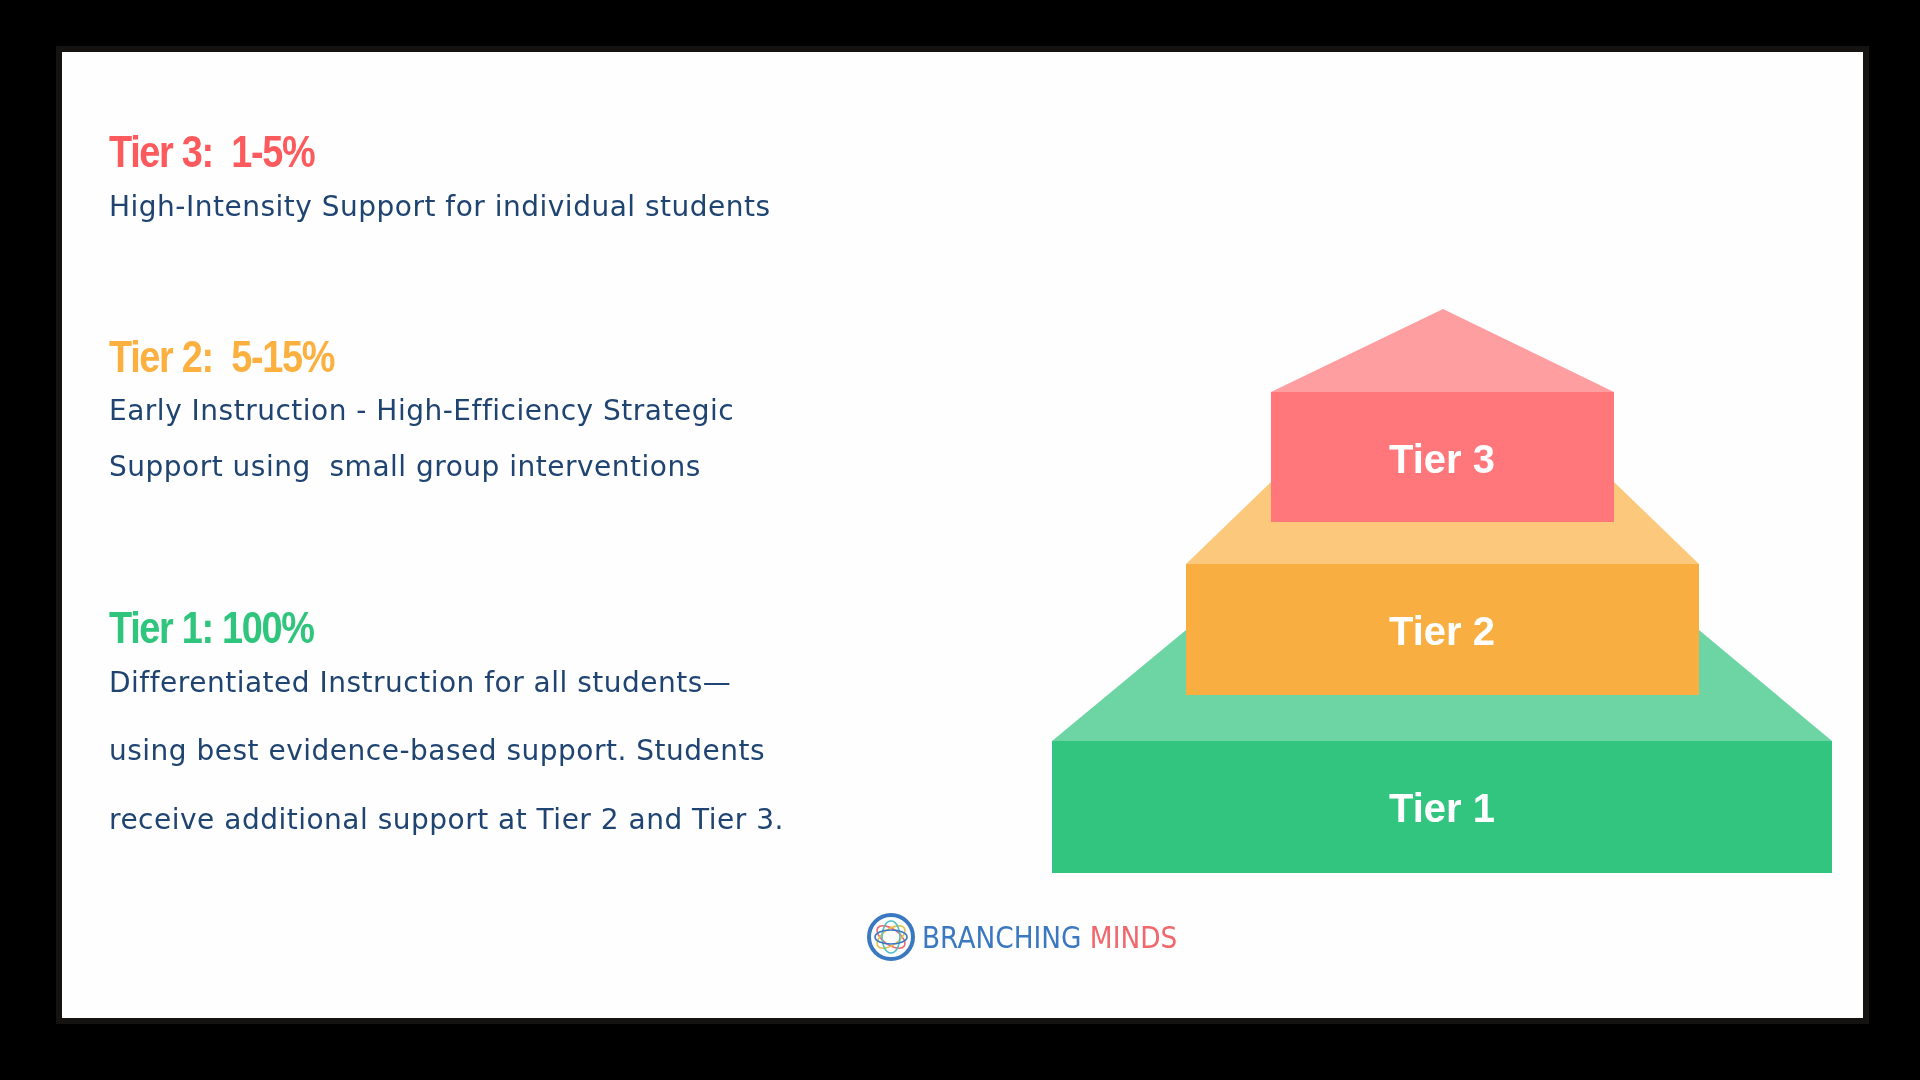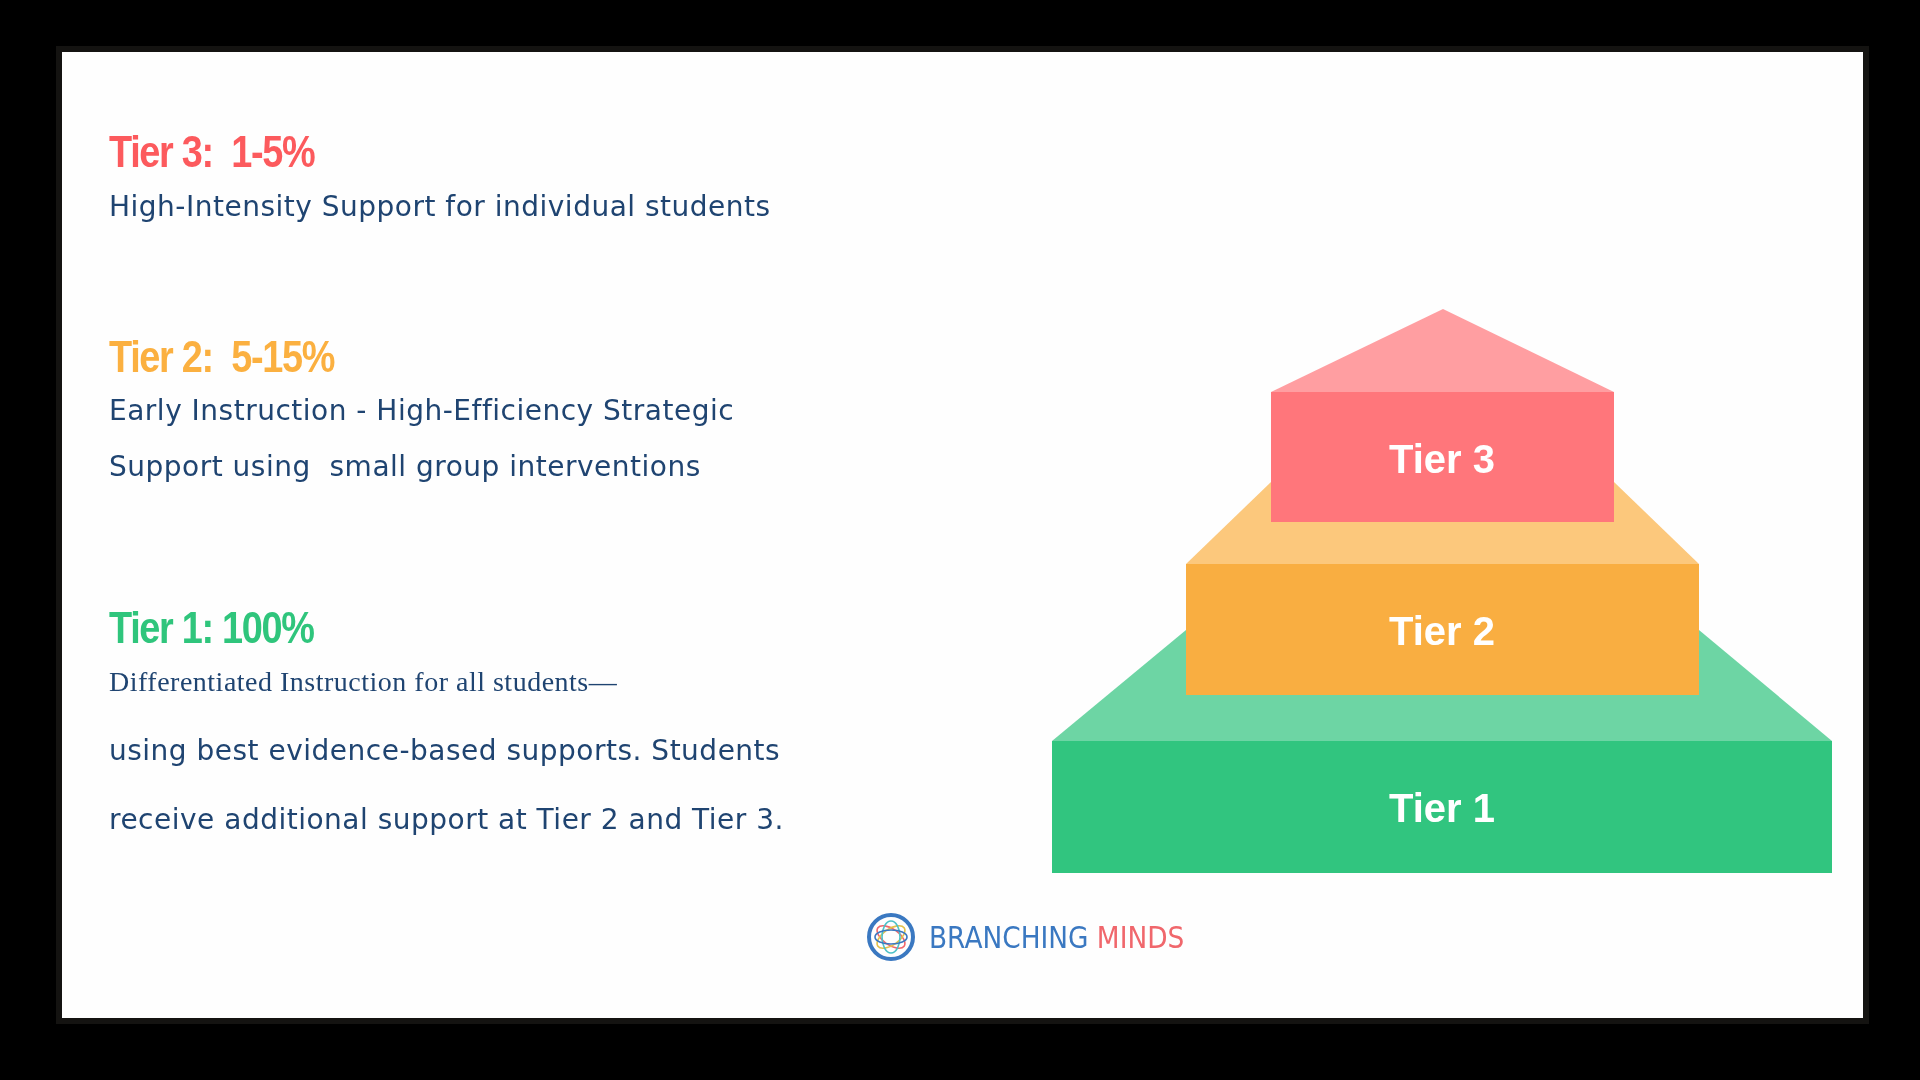--- a/index.html
+++ b/index.html
@@ -6,38 +6,38 @@
   body { width:1920px; height:1080px; background:#000; position:relative; overflow:hidden;
          font-family:"DejaVu Sans", sans-serif; }
   .card { position:absolute; left:62px; top:52px; width:1801px; height:966px; background:#fefefe;
           box-shadow: 0 0 0 6px #141311; }
   .heading { position:absolute; left:109px; font-family:"Liberation Sans", sans-serif; font-weight:bold;
              font-size:44px; letter-spacing:-1.5px; transform:scaleX(0.86); transform-origin:left; white-space:pre; }
   .body-line { position:absolute; left:109px; font-family:"DejaVu Sans", sans-serif; font-size:28px;
                color:#1f4471; white-space:pre; letter-spacing:0.5px; }
   .pyr { position:absolute; left:0; top:0; }
   .tier-label { font-family:"Liberation Sans", sans-serif; font-weight:bold; fill:#ffffff; font-size:40px; }
-  .logo { position:absolute; left:866px; top:912px; height:50px; display:flex; align-items:center; gap:13px; }
+  .logo { position:absolute; left:866px; top:912px; height:50px; display:flex; align-items:center; gap:6px; }
   .logo-text { font-family:"DejaVu Sans", sans-serif; font-size:30px; letter-spacing:0px; transform:scaleX(0.88); transform-origin:left; white-space:pre;}
 </style>
 </head>
 <body>
 
 <div class="card"></div>
 
 <div class="heading" style="top:127px;color:#fc5a5d;">Tier 3:  1-5%</div>
 <div class="body-line" style="top:190px;">High-Intensity Support for individual students</div>
 
 <div class="heading" style="top:332px;color:#fbb040;">Tier 2:  5-15%</div>
 <div class="body-line" style="top:394px;">Early Instruction - High-Efficiency Strategic</div>
 <div class="body-line" style="top:450px;">Support using  small group interventions</div>
 
 <div class="heading" style="top:603px;color:#2fc57c;">Tier 1: 100%</div>
-<div class="body-line" style="top:666px;font-family:Liberation Serif, serif;">Differentiated Instruction for all students—</div>
-<div class="body-line" style="top:734px;">using best evidence-based supports. Students</div>
+<div class="body-line" style="top:666px;">Differentiated Instruction for all students—</div>
+<div class="body-line" style="top:734px;">using best evidence-based support. Students</div>
 <div class="body-line" style="top:803px;">receive additional support at Tier 2 and Tier 3.</div>
 
 <svg class="pyr" width="1920" height="1080">
 
   <g>
     <polygon points="1052,741 1186,630 1699,630 1832,741" fill="#6dd5a4"></polygon>
     <rect x="1052" y="741" width="780" height="132" fill="#31c57f"></rect>
     <text class="tier-label" x="1442" y="822" text-anchor="middle">Tier 1</text>
   </g>
 

